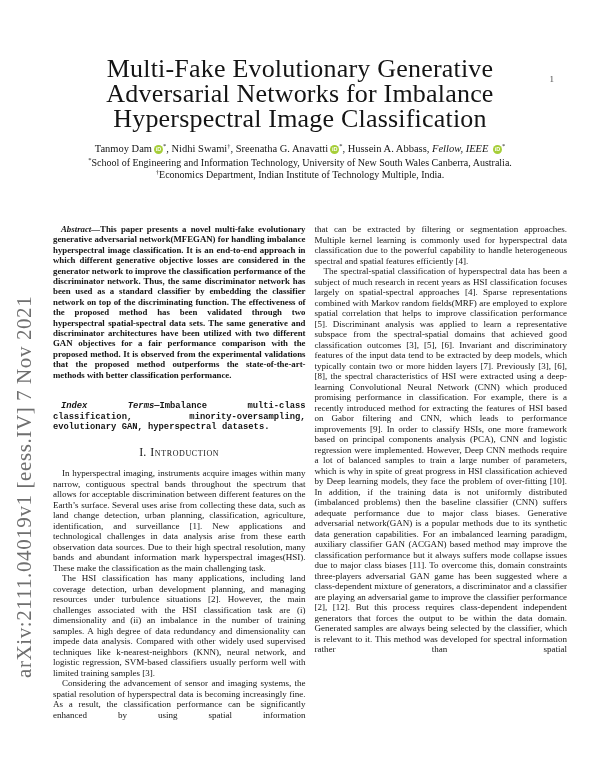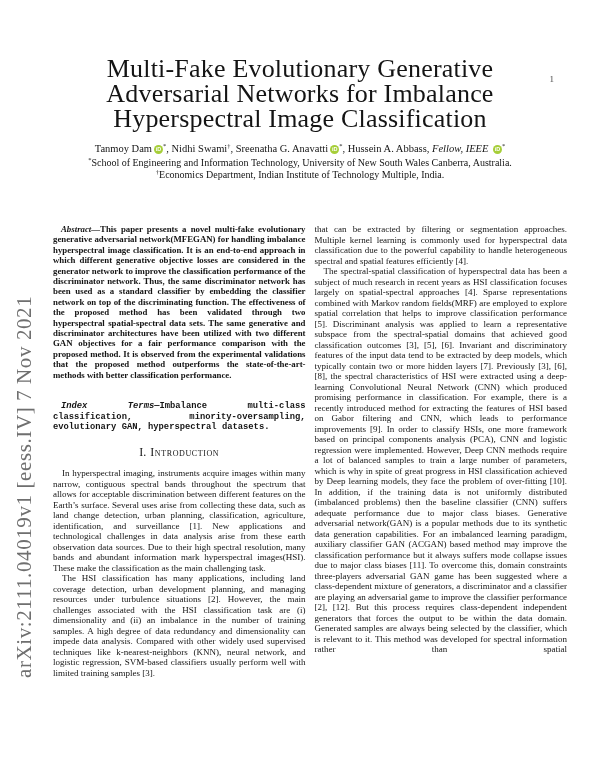--- a/index.html
+++ b/index.html
@@ -125,20 +125,21 @@
   </div>
 
   <div class="columns">
 
     <div class="col">
       <p class="abstract"><span class="lead">Abstract</span><span>—This paper presents a novel multi-fake evolutionary generative adversarial network(MFEGAN) for handling imbalance hyperspectral image classification. It is an end-to-end approach in which different generative objective losses are considered in the generator network to improve the classification performance of the discriminator network. Thus, the same discriminator network has been used as a standard classifier by embedding the classifier network on top of the discriminating function. The effectiveness of the proposed method has been validated through two hyperspectral spatial-spectral data sets. The same generative and discriminator architectures have been utilized with two different GAN objectives for a fair performance comparison with the proposed method. It is observed from the experimental validations that the proposed method outperforms the state-of-the-art-methods with better classification performance.</span></p>
       <p class="index-terms"><span class="lead">Index Terms</span><span>—Imbalance multi-class classification, minority-oversampling, evolutionary GAN, hyperspectral datasets.</span></p>
       <h2 class="section-heading"><span class="num">I.</span><span class="sc">Introduction</span></h2>
       <p class="body-p">In hyperspectral imaging, instruments acquire images within many narrow, contiguous spectral bands throughout the spectrum that allows for acceptable discrimination between different features on the Earth’s surface. Several uses arise from collecting these data, such as land change detection, urban planning, classification, agriculture, identification, and surveillance [1]. New applications and technological challenges in data analysis arise from these earth observation data sources. Due to their high spectral resolution, many bands and abundant information mark hyperspectral images(HSI). These make the classification as the main challenging task.</p>
       <p class="body-p">The HSI classification has many applications, including land coverage detection, urban development planning, and managing resources under turbulence situations [2]. However, the main challenges associated with the HSI classification task are (i) dimensionality and (ii) an imbalance in the number of training samples. A high degree of data redundancy and dimensionality can impede data analysis. Compared with other widely used supervised techniques like k-nearest-neighbors (KNN), neural network, and logistic regression, SVM-based classifiers usually perform well with limited training samples [3].</p>
+      <p class="body-p cont">Considering the advancement of sensor and imaging systems, the spatial resolution of hyperspectral data is becoming increasingly fine. As a result, the classification performance can be significantly enhanced by using spatial information</p>
     </div>
 
     <div class="col">
       <p class="body-p no-indent">that can be extracted by filtering or segmentation approaches. Multiple kernel learning is commonly used for hyperspectral data classification due to the powerful capability to handle heterogeneous spectral and spatial features efficiently [4].</p>
       <p class="body-p cont">The spectral-spatial classification of hyperspectral data has been a subject of much research in recent years as HSI classification focuses largely on spatial-spectral approaches [4]. Sparse representations combined with Markov random fields(MRF) are employed to explore spatial correlation that helps to improve classification performance [5]. Discriminant analysis was applied to learn a representative subspace from the spectral-spatial domains that achieved good classification outcomes [3], [5], [6]. Invariant and discriminatory features of the input data tend to be extracted by deep models, which typically contain two or more hidden layers [7]. Previously [3], [6], [8], the spectral characteristics of HSI were extracted using a deep-learning Convolutional Neural Network (CNN) which produced promising performance in classification. For example, there is a recently introduced method for extracting the features of HSI based on Gabor filtering and CNN, which leads to performance improvements [9]. In order to classify HSIs, one more framework based on principal components analysis (PCA), CNN and logistic regression were implemented. However, Deep CNN methods require a lot of balanced samples to train a large number of parameters, which is why in spite of great progress in HSI classification achieved by Deep learning models, they face the problem of over-fitting [10]. In addition, if the training data is not uniformly distributed (imbalanced problems) then the baseline classifier (CNN) suffers adequate performance due to major class biases. Generative adversarial network(GAN) is a popular methods due to its synthetic data generation capabilities. For an imbalanced learning paradigm, auxiliary classifier GAN (ACGAN) based method may improve the classification performance but it always suffers mode collapse issues due to major class biases [11]. To overcome this, domain constraints three-players adversarial GAN game has been suggested where a class-dependent mixture of generators, a discriminator and a classifier are playing an adversarial game to improve the classifier performance [2], [12]. But this process requires class-dependent independent generators that forces the output to be within the data domain. Generated samples are always being selected by the classifier, which is relevant to it. This method was developed for spectral information rather than spatial</p>
     </div>
 
   </div>
 
 </div>

